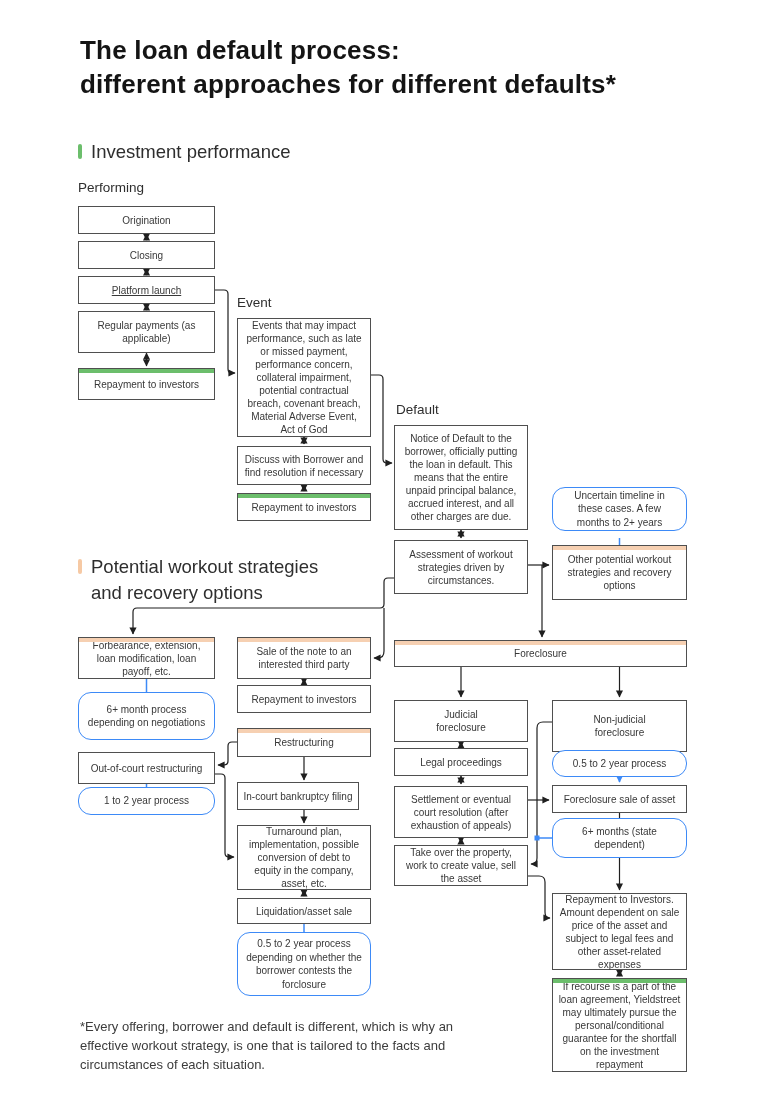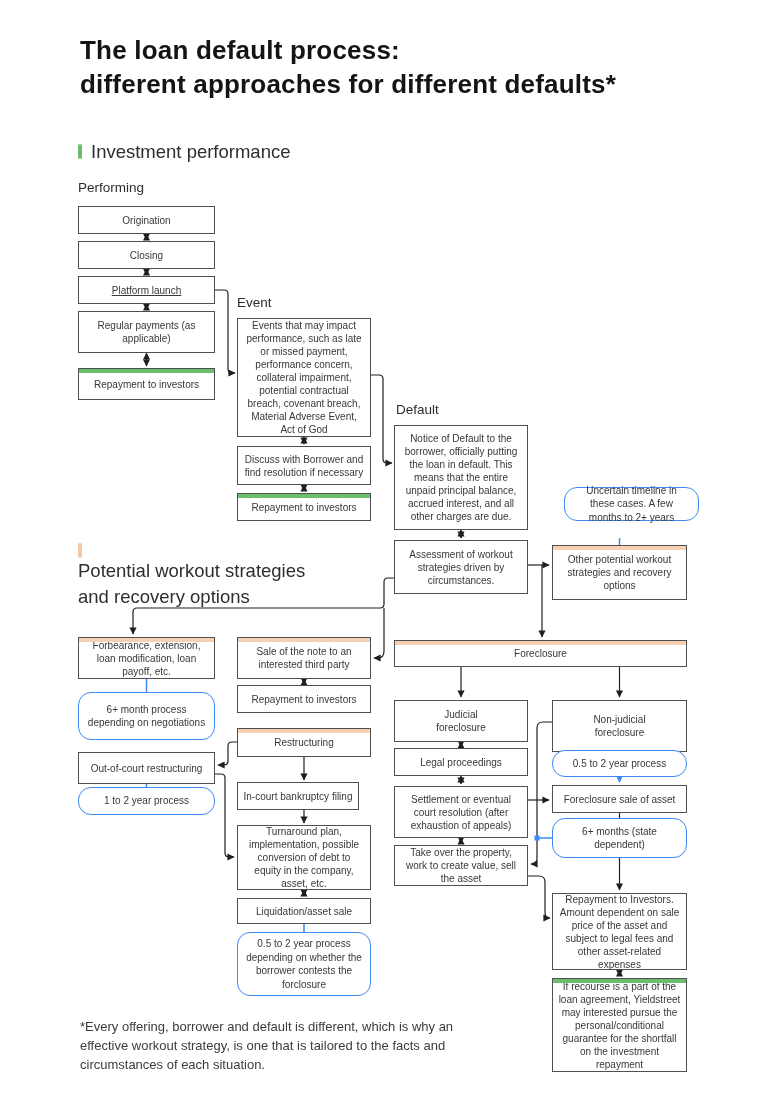--- a/index.html
+++ b/index.html
@@ -103,21 +103,21 @@
   <div class="title">
     <div>The loan default process:</div>
     <div>different approaches for different defaults*</div>
   </div>
 
   <div class="section-head" style="left:78px;top:139px;">
     <span class="section-bar bar-green"></span>
     <span>Investment performance</span>
   </div>
 
-  <div class="section-head" style="left:78px;top:538px;flex-direction:column;">
+  <div class="section-head" style="left:78px;top:554px;">
     <span class="section-bar bar-peach"></span>
     <span>
       <span>Potential workout strategies</span><br>
       <span>and recovery options</span>
     </span>
   </div>
 
   <div class="stage-label" style="left:78px;top:180px;">Performing</div>
   <div class="stage-label" style="left:237px;top:295px;">Event</div>
   <div class="stage-label" style="left:396px;top:402px;">Default</div>
@@ -128,21 +128,21 @@
   <div class="box" style="left:78px;top:311px;width:137px;height:42px;">Regular payments (as applicable)</div>
   <div class="box green" style="left:78px;top:368px;width:137px;height:32px;">Repayment to investors</div>
 
   <div class="box" style="left:237px;top:318px;width:134px;height:119px;">Events that may impact performance, such as late or missed payment, performance concern, collateral impairment, potential contractual breach, covenant breach, Material Adverse Event, Act of God</div>
   <div class="box" style="left:237px;top:446px;width:134px;height:39px;">Discuss with Borrower and find resolution if necessary</div>
   <div class="box green" style="left:237px;top:493px;width:134px;height:28px;">Repayment to investors</div>
 
   <div class="box" style="left:394px;top:425px;width:134px;height:105px;">Notice of Default to the borrower, officially putting the loan in default. This means that the entire unpaid principal balance, accrued interest, and all other charges are due.</div>
   <div class="box" style="left:394px;top:540px;width:134px;height:54px;">Assessment of workout strategies driven by circumstances.</div>
 
-  <div class="callout" style="left:552px;top:487px;width:135px;height:34px;margin-left:12px;">Uncertain timeline in these cases. A few months to 2+ years</div>
+  <div class="callout" style="left:552px;top:487px;width:135px;height:44px;">Uncertain timeline in these cases. A few months to 2+ years</div>
   <div class="box peach" style="left:552px;top:545px;width:135px;height:55px;">Other potential workout strategies and recovery options</div>
 
   <div class="box peach" style="left:78px;top:637px;width:137px;height:42px;">Forbearance, extension, loan modification, loan payoff, etc.</div>
   <div class="callout" style="left:78px;top:692px;width:137px;height:48px;">6+ month process depending on negotiations</div>
   <div class="box" style="left:78px;top:752px;width:137px;height:32px;">Out-of-court restructuring</div>
   <div class="callout" style="left:78px;top:787px;width:137px;height:28px;">1 to 2 year process</div>
 
   <div class="box peach" style="left:237px;top:637px;width:134px;height:42px;">Sale of the note to an interested third party</div>
   <div class="box" style="left:237px;top:685px;width:134px;height:28px;">Repayment to investors</div>
   <div class="box peach" style="left:237px;top:728px;width:134px;height:29px;">Restructuring</div>
@@ -157,19 +157,19 @@
   <div class="box" style="left:394px;top:748px;width:134px;height:28px;">Legal proceedings</div>
   <div class="box" style="left:394px;top:786px;width:134px;height:52px;">Settlement or eventual court resolution (after exhaustion of appeals)</div>
   <div class="box" style="left:394px;top:845px;width:134px;height:41px;">Take over the property, work to create value, sell the asset</div>
 
   <div class="box" style="left:552px;top:700px;width:135px;height:52px;">Non-judicial
 foreclosure</div>
   <div class="callout" style="left:552px;top:750px;width:135px;height:27px;">0.5 to 2 year process</div>
   <div class="box" style="left:552px;top:785px;width:135px;height:28px;">Foreclosure sale of asset</div>
   <div class="callout" style="left:552px;top:818px;width:135px;height:40px;">6+ months (state dependent)</div>
   <div class="box" style="left:552px;top:893px;width:135px;height:77px;">Repayment to Investors. Amount dependent on sale price of the asset and subject to legal fees and other asset-related expenses</div>
-  <div class="box green" style="left:552px;top:978px;width:135px;height:94px;">If recourse is a part of the loan agreement, Yieldstreet may interested pursue the personal/conditional guarantee for the shortfall on the investment repayment</div>
+  <div class="box green" style="left:552px;top:978px;width:135px;height:94px;">If recourse is a part of the loan agreement, Yieldstreet may ultimately pursue the personal/conditional guarantee for the shortfall on the investment repayment</div>
 
   <div class="footnote">*Every offering, borrower and default is different, which is why an
 effective workout strategy, is one that is tailored to the facts and
 circumstances of each situation.</div>
 
 </div>
 
 </body></html>

